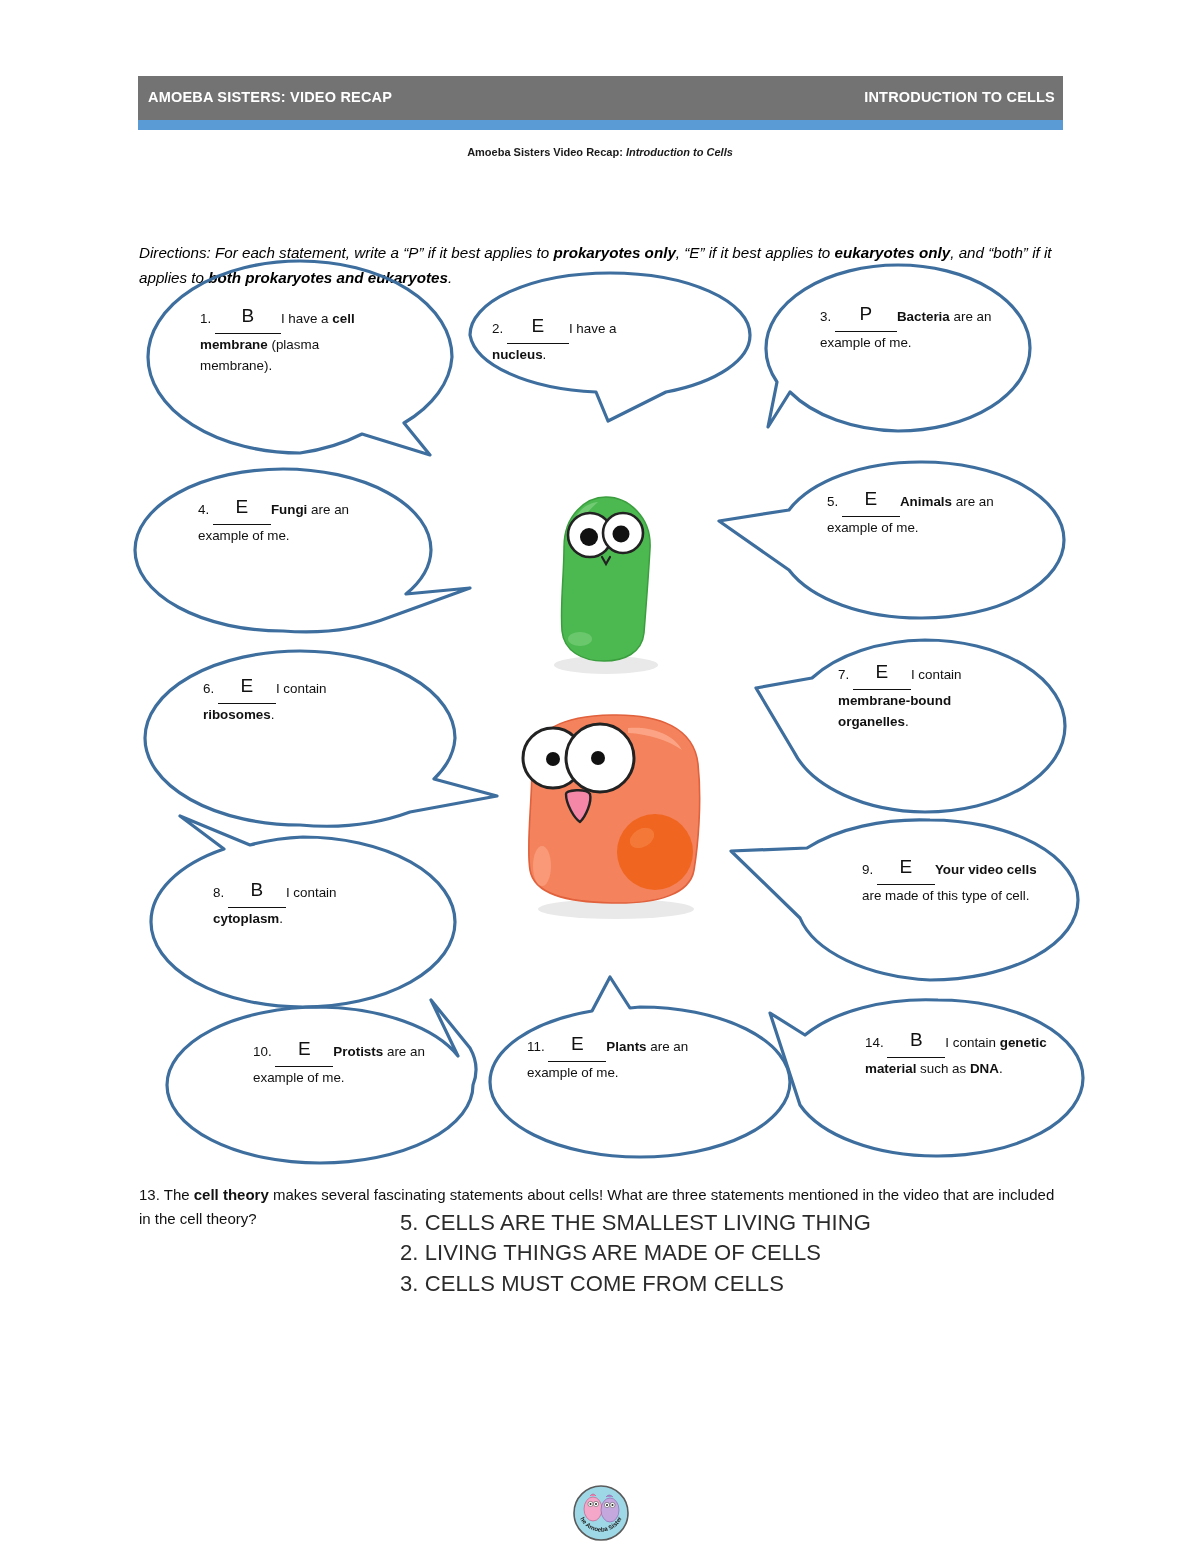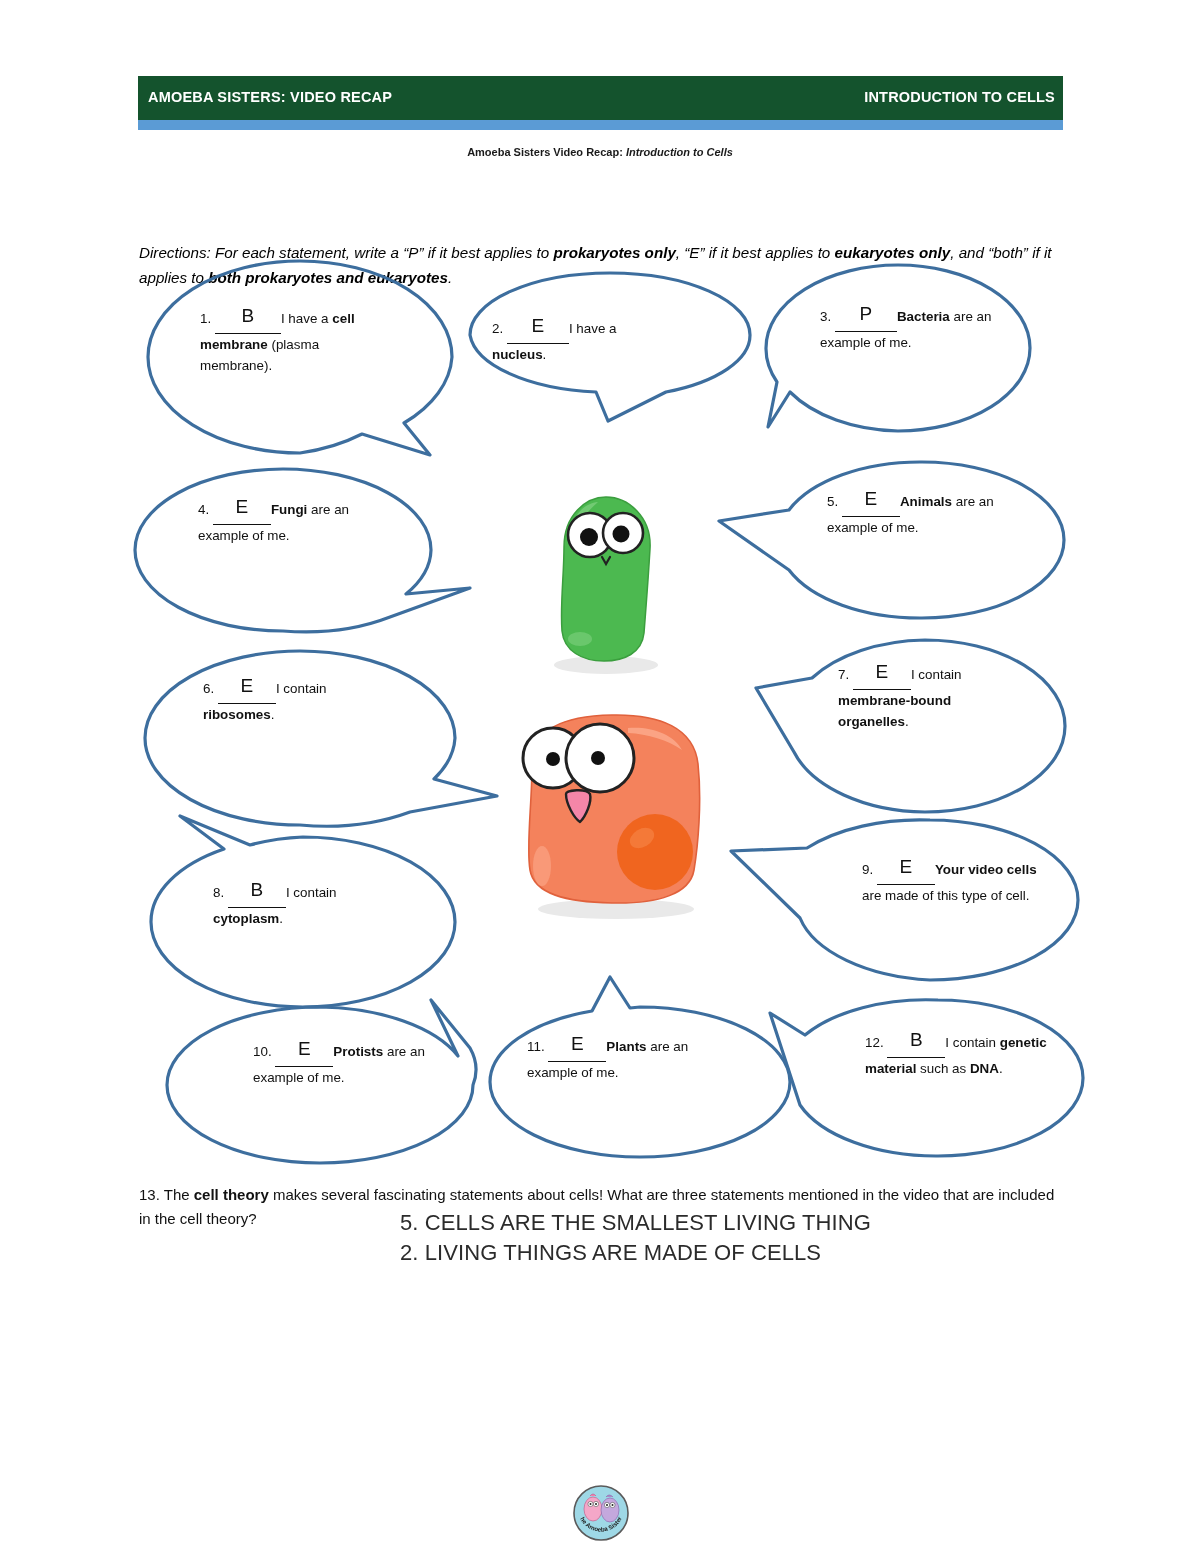--- a/index.html
+++ b/index.html
@@ -15,21 +15,21 @@
     overflow: hidden;
   }
 
   
   #header-banner {
     position: absolute;
     left: 138px;
     top: 76px;
     width: 925px;
     height: 44px;
-    background: #14532d;
+    background: #737373;
     box-sizing: border-box;
   }
   #header-banner .hdr-left {
     position: absolute;
     left: 10px;
     top: 13px;
     color: #ffffff;
     font-size: 14.5px;
     font-weight: bold;
     letter-spacing: 0.2px;
@@ -240,21 +240,21 @@
   <span>10.</span>
   <span class="blank" style="width:58px;"><span class="ans">E</span></span><span></span><b>Protists</b><span> are an example of me.</span>
 </div>
 
 <div class="bubble-text" style="left:527px; top:1030px; width:178px;">
   <span>11.</span>
   <span class="blank" style="width:58px;"><span class="ans">E</span></span><span></span><b>Plants</b><span> are an example of me.</span>
 </div>
 
 <div class="bubble-text" style="left:865px; top:1026px; width:190px;">
-  <span>12.</span>
+  <span>14.</span>
   <span class="blank" style="width:58px;"><span class="ans">B</span></span><span>I contain </span><b>genetic material</b><span> such as </span><b>DNA</b><span>.</span>
 </div>
 
 <svg class="character" style="left:528px; top:487px; width:150px; height:190px;" viewBox="0 0 150 190">
   <ellipse cx="78" cy="178" rx="52" ry="9" fill="#e9e9e9"></ellipse>
   <path d="M36,60 C36,28 58,10 78,10 C100,10 124,30 122,62 C120,96 118,120 116,146 C114,166 96,174 76,174 C54,174 36,164 34,144 C32,118 36,88 36,60 Z" fill="#4CB950" stroke="#3B9E3E" stroke-width="1.5"></path>
   <path d="M44,42 C46,26 58,16 70,15 C62,22 52,32 48,48 Z" fill="#7FD07F" opacity="0.75"></path>
   <ellipse cx="52" cy="152" rx="12" ry="7" fill="#7FD07F" opacity="0.6"></ellipse>
   <circle cx="62" cy="48" r="22" fill="#ffffff" stroke="#222" stroke-width="2.6"></circle>
   <circle cx="95" cy="46" r="20" fill="#ffffff" stroke="#222" stroke-width="2.6"></circle>
@@ -275,20 +275,21 @@
   <circle cx="45" cy="53" r="7" fill="#111"></circle>
   <circle cx="90" cy="52" r="7" fill="#111"></circle>
   <path d="M58,88 C58,84 78,82 82,88 C84,96 78,110 72,116 C66,112 58,98 58,88 Z" fill="#F486A8" stroke="#222" stroke-width="2.4" stroke-linejoin="round"></path>
 </svg>
 
 <div id="q13"><span>13. The </span><b>cell theory</b><span> makes several fascinating statements about cells! What are three statements mentioned in the video that are included in the cell theory?</span></div>
 
 <div id="q13-answers">
   <div>5. CELLS ARE THE SMALLEST LIVING THING</div>
   <div>2. LIVING THINGS ARE MADE OF CELLS</div>
+  <div>3. CELLS MUST COME FROM CELLS</div>
 </div>
 
 <svg id="footer-logo" viewBox="0 0 58 58">
   <circle cx="29" cy="29" r="27" fill="#9ED8E6" stroke="#5A5A5A" stroke-width="1.6"></circle>
 
   <ellipse cx="21" cy="25" rx="9" ry="12" fill="#F4A7C8" stroke="#C2628D" stroke-width="0.7"></ellipse>
   <circle cx="18.5" cy="20" r="2.6" fill="#fff" stroke="#555" stroke-width="0.6"></circle>
   <circle cx="24" cy="20" r="2.6" fill="#fff" stroke="#555" stroke-width="0.6"></circle>
   <circle cx="18.5" cy="20" r="1" fill="#222"></circle>
   <circle cx="24" cy="20" r="1" fill="#222"></circle>

